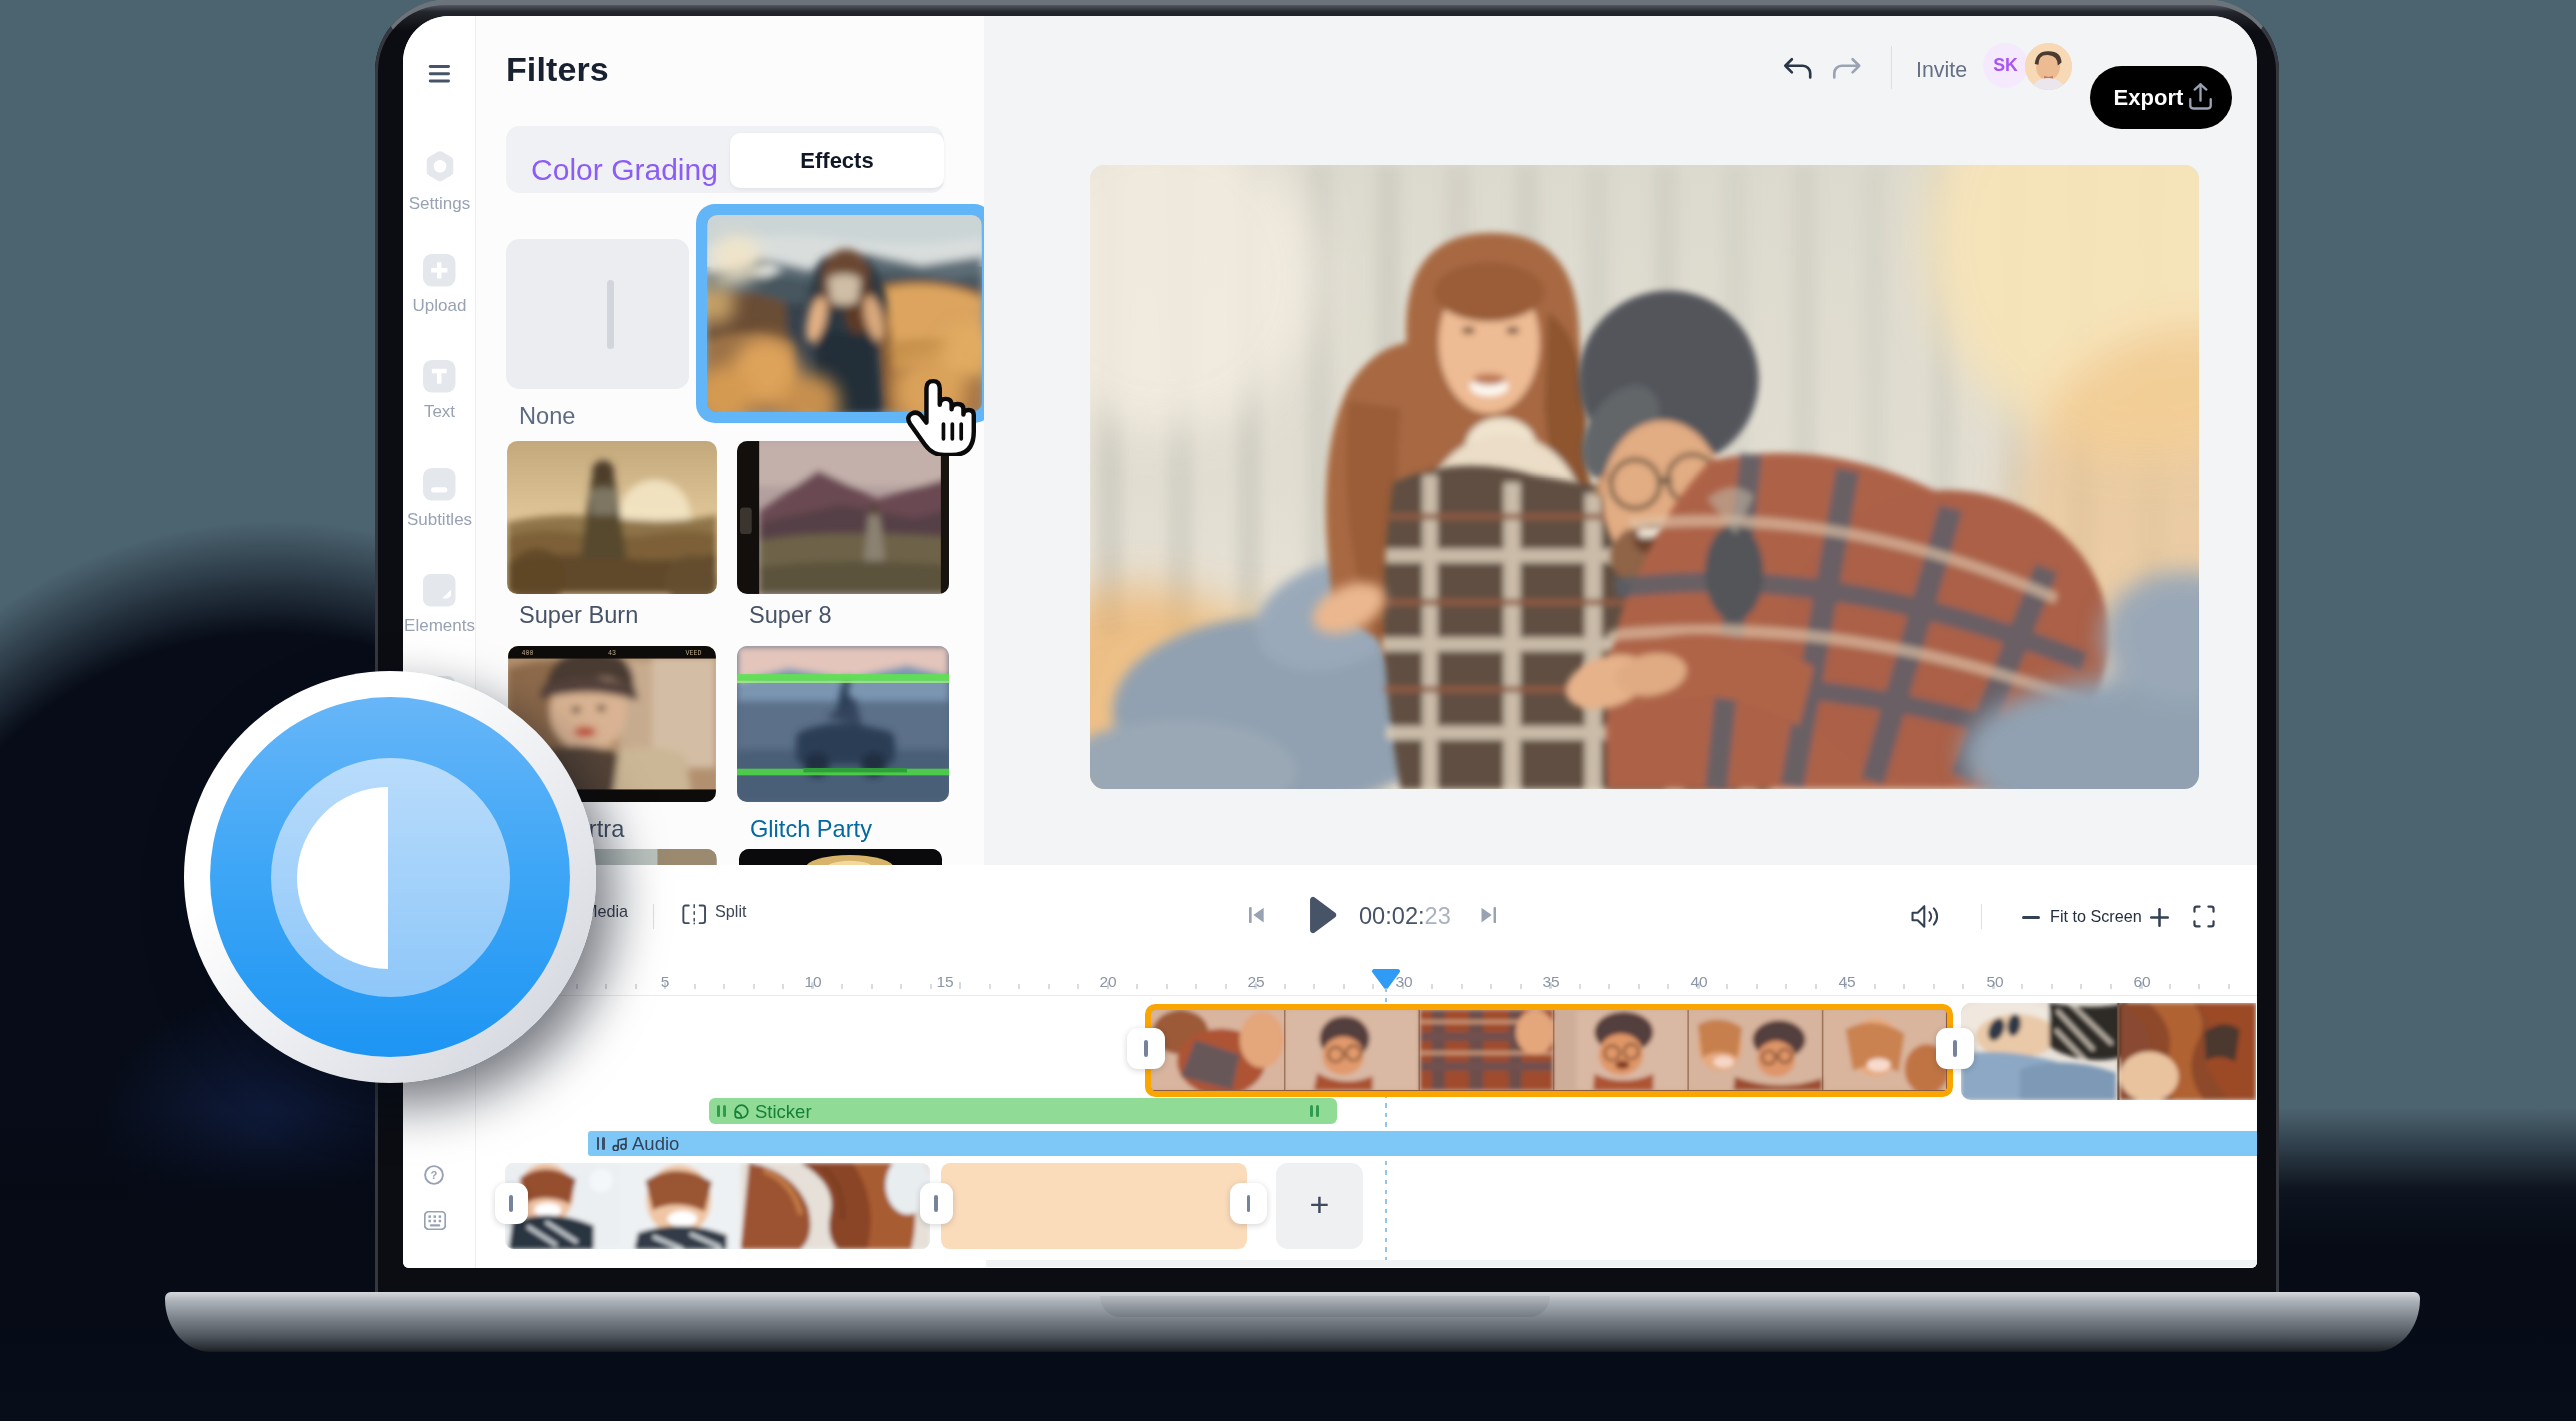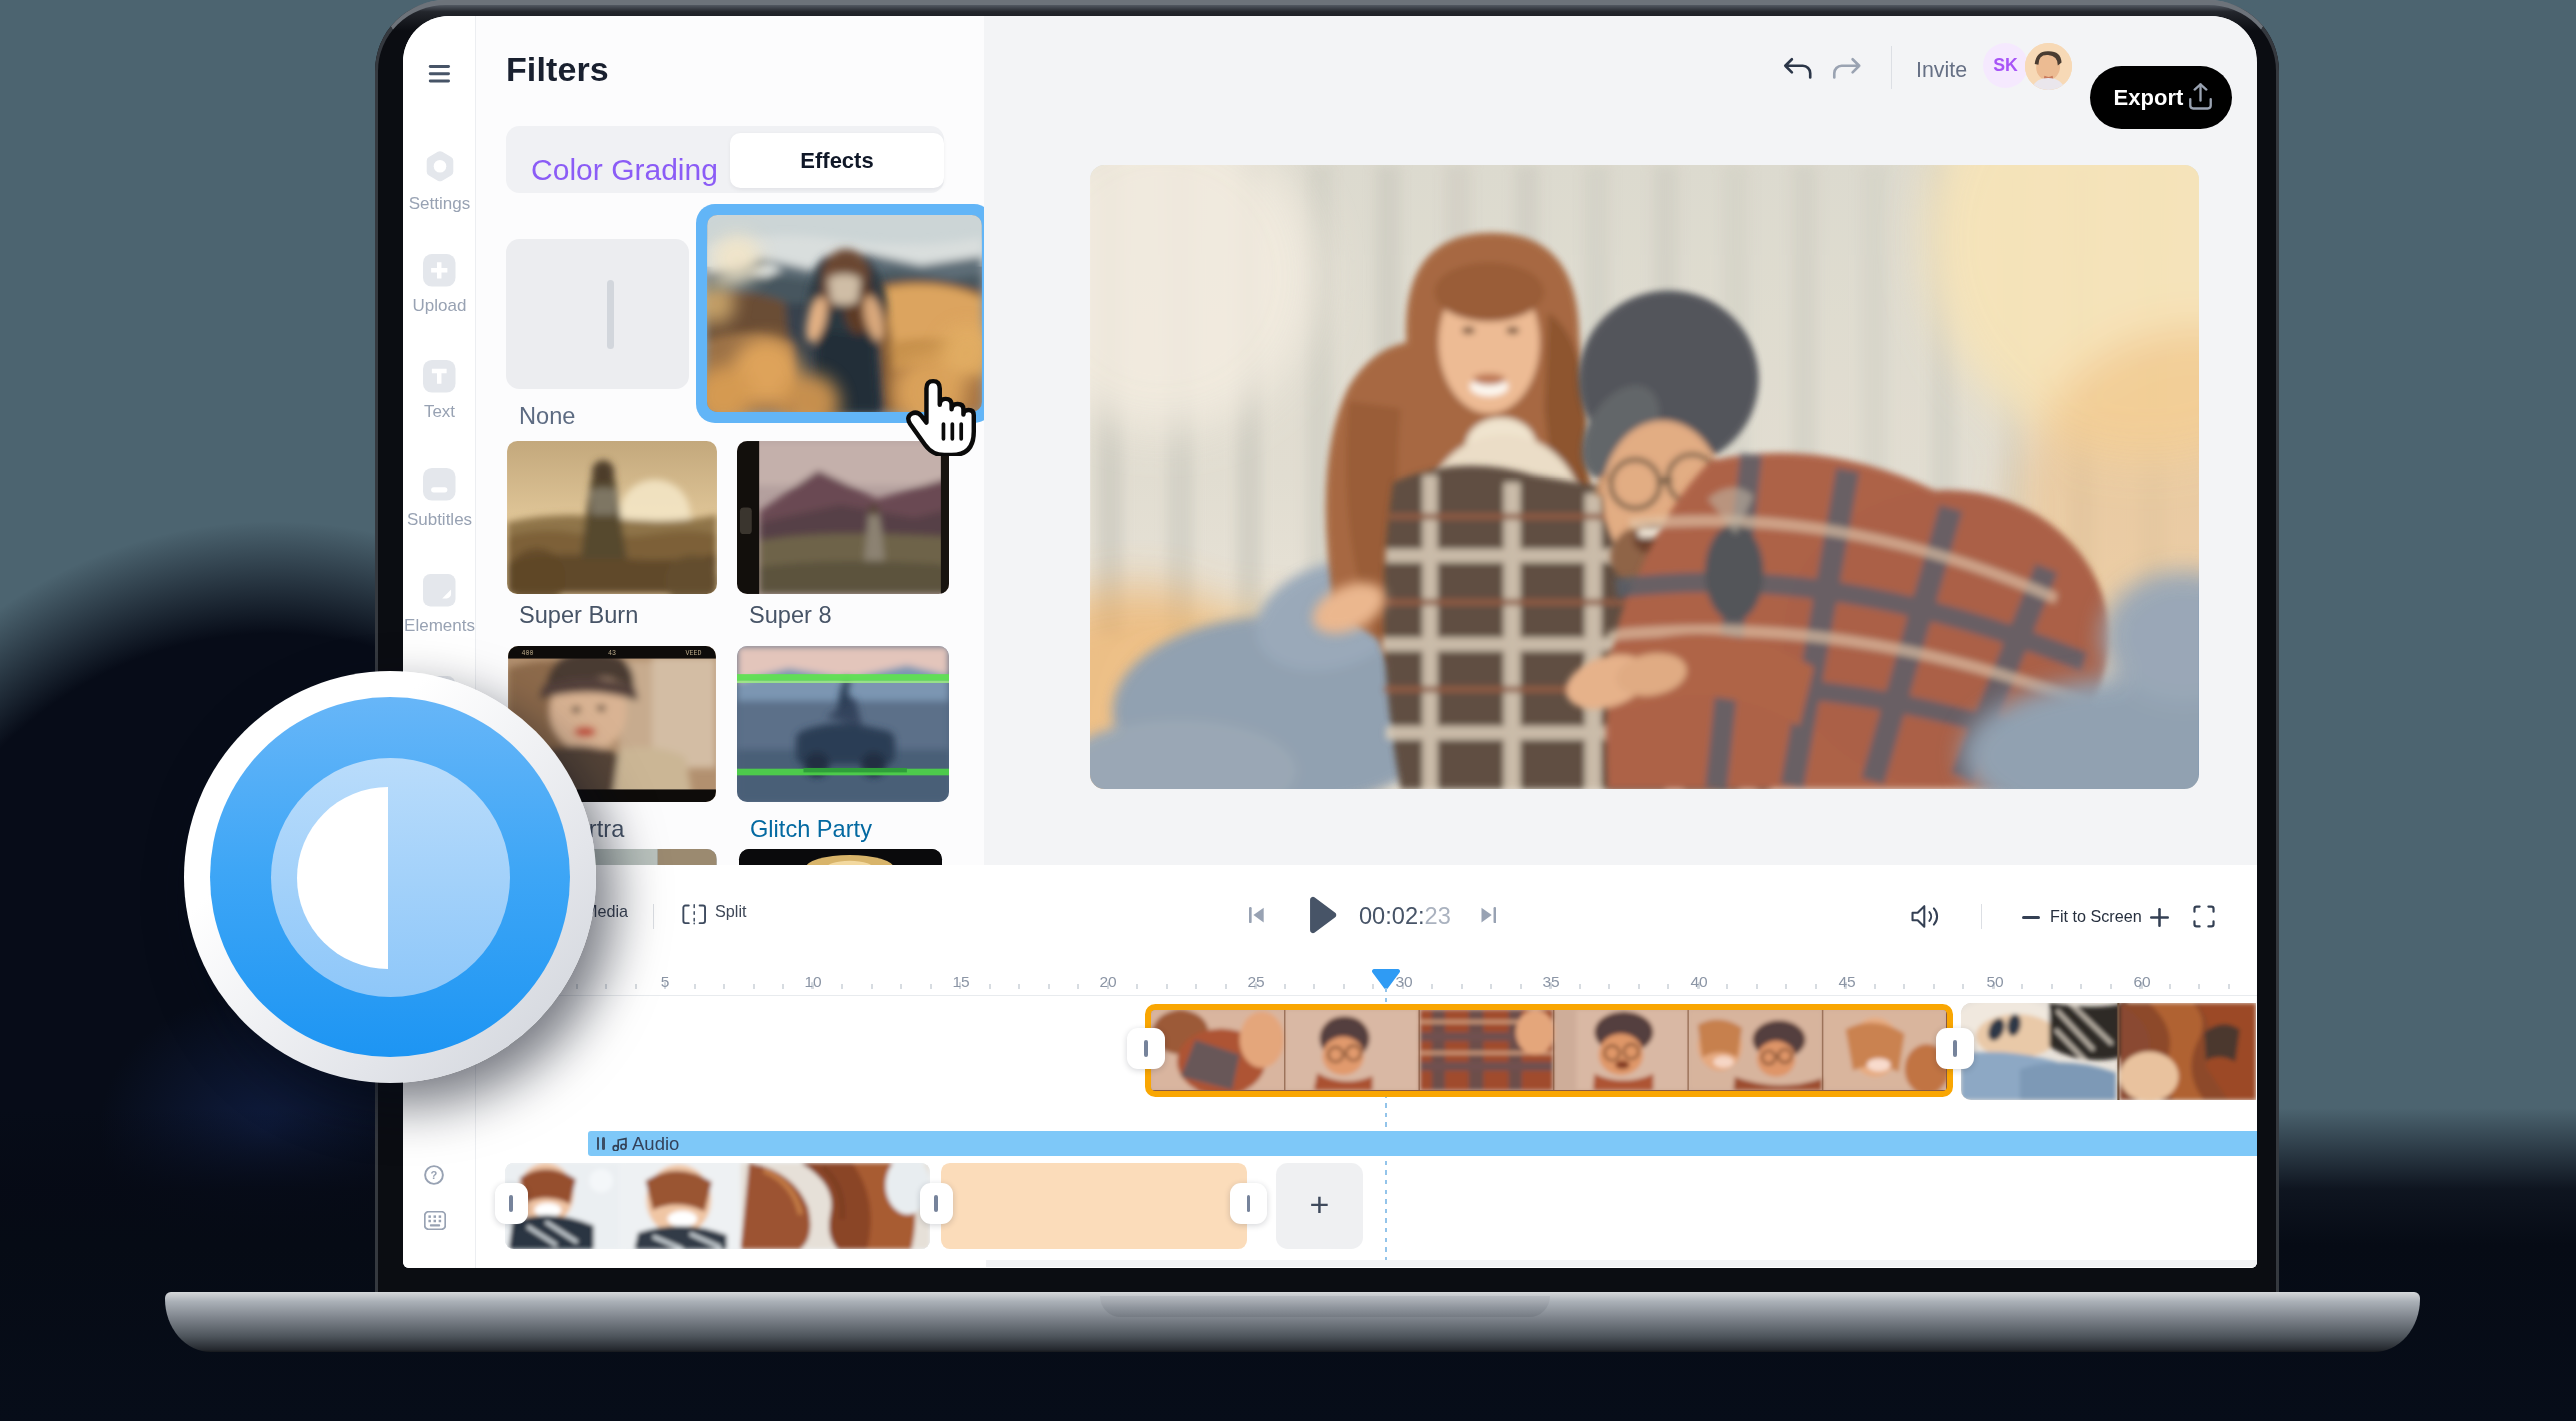--- a/index.html
+++ b/index.html
@@ -534,21 +534,21 @@
       <div class="tick" style="left:704px; top:966px; height:6.6px;"></div>
       <div class="tick" style="left:852px; top:966px; height:6.6px;"></div>
       <div class="tick" style="left:999px; top:966px; height:6.6px;"></div>
       <div class="tick" style="left:1147px; top:966px; height:6.6px;"></div>
       <div class="tick" style="left:1295px; top:966px; height:6.6px;"></div>
       <div class="tick" style="left:1442px; top:966px; height:6.6px;"></div>
       <div class="tick" style="left:1590px; top:966px; height:6.6px;"></div>
       <div class="tick" style="left:1738px; top:966px; height:6.6px;"></div>
       <div class="ruler-num" style="left:262px; top:957px;">5</div>
       <div class="ruler-num" style="left:410px; top:957px;">10</div>
-      <div class="ruler-num" style="left:558px; top:957px;">15</div>
+      <div class="ruler-num" style="left:542px; top:957px;">15</div>
       <div class="ruler-num" style="left:705px; top:957px;">20</div>
       <div class="ruler-num" style="left:853px; top:957px;">25</div>
       <div class="ruler-num" style="left:1001px; top:957px;">30</div>
       <div class="ruler-num" style="left:1148px; top:957px;">35</div>
       <div class="ruler-num" style="left:1296px; top:957px;">40</div>
       <div class="ruler-num" style="left:1444px; top:957px;">45</div>
       <div class="ruler-num" style="left:1592px; top:957px;">50</div>
       <div class="ruler-num" style="left:1739px; top:957px;">60</div>
     </div>
     <svg class="abs" style="left:969px; top:953px;" width="28" height="20.7" viewBox="0 0 38 28">
@@ -654,20 +654,31 @@
           <path d="M215 0 q50 30 40 70 q-8 40 20 62 l125 0 L400 0z" fill="#8d4a2b"></path>
           <path d="M255 0 q40 36 24 80 q-10 30 10 52 l40 0 q-30 -40 -6 -84 q12 -26 -8 -48z" fill="#b06233"></path>
           <path d="M320 0 q30 40 12 86 l30 46 l38 0 L400 0z" fill="#9c4a26"></path>
           <ellipse cx="255" cy="100" rx="40" ry="34" fill="#e9c29e"></ellipse>
           <path d="M330 40 q24 -20 48 -4 l-6 44 q-20 -12 -40 -2z" fill="#3e3630" opacity="0.85"></path>
         </g>
       </svg>
     </div>
     <div class="abs handle" style="left:724px; top:1012px; width:38px; height:41px;"></div>
     <div class="abs handle" style="left:1533px; top:1012px; width:38px; height:41px;"></div>
+    <div class="abs" id="sticker">
+      <div class="abs" style="left:8.1px; top:6.6px; width:3px; height:12.6px; background:#2f9a50; border-radius:1.5px;"></div>
+      <div class="abs" style="left:14px; top:6.6px; width:3px; height:12.6px; background:#2f9a50; border-radius:1.5px;"></div>
+      <svg class="abs" style="left:23.6px; top:4.4px;" width="17" height="17" viewBox="0 0 23 23">
+        <path fill="none" stroke="#178039" stroke-width="2.4" d="M3 11.5 a8.5 8.5 0 1 1 8.5 8.5 h-5 a3.5 3.5 0 0 1-3.5-3.5z"></path>
+        <path fill="none" stroke="#178039" stroke-width="2.4" d="M11.5 20 a8.5 8.5 0 0 0-8.5-8.5"></path>
+      </svg>
+      <div class="abs" style="left:46px; top:3px; font-size:18.5px; color:#157f38;">Sticker</div>
+      <div class="abs" style="left:601px; top:6.6px; width:3px; height:12.6px; background:#2f9a50; border-radius:1.5px;"></div>
+      <div class="abs" style="left:607px; top:6.6px; width:3px; height:12.6px; background:#2f9a50; border-radius:1.5px;"></div>
+    </div>
     <div class="abs" id="audio">
       <div class="abs" style="left:8.9px; top:5.9px; width:2.6px; height:12.6px; background:#3c4f66; border-radius:1.5px;"></div>
       <div class="abs" style="left:14px; top:5.9px; width:2.6px; height:12.6px; background:#3c4f66; border-radius:1.5px;"></div>
       <svg class="abs" style="left:24.4px; top:4.4px;" width="15.5" height="15.5" viewBox="0 0 21 21">
         <g fill="none" stroke="#344256" stroke-width="2.2">
           <circle cx="5" cy="16.5" r="3.4"></circle>
           <circle cx="15.5" cy="14.5" r="3.4"></circle>
           <path d="M8.4 16.5 V5.5 L18.9 3.5 v11"></path>
         </g>
       </svg>

